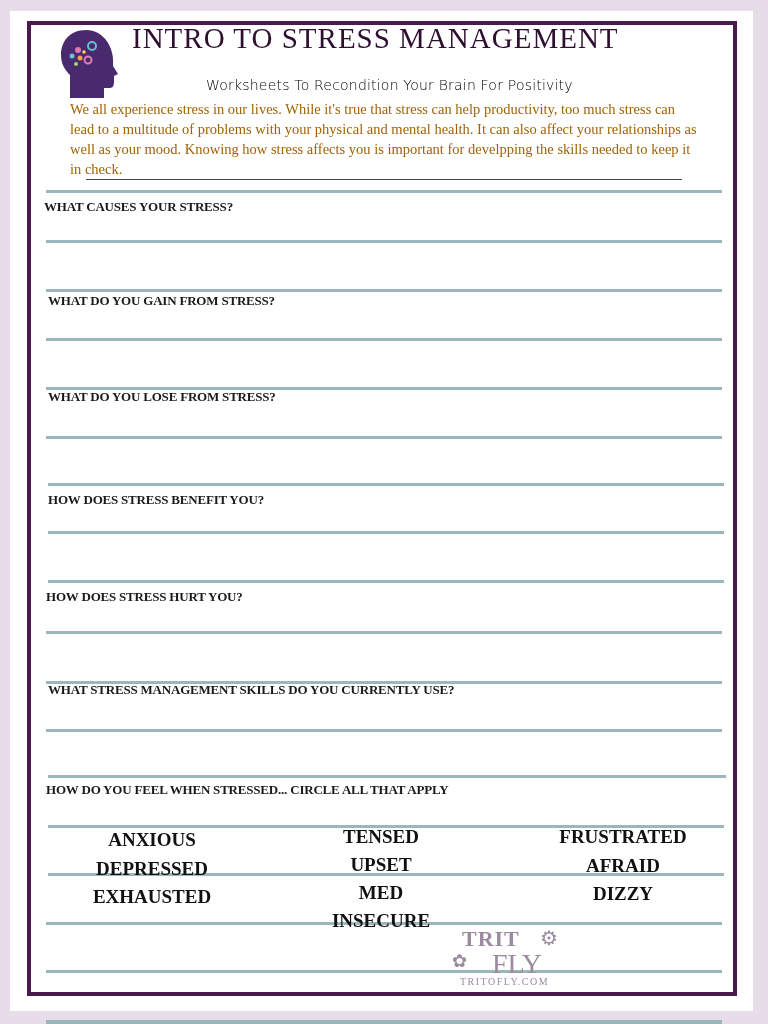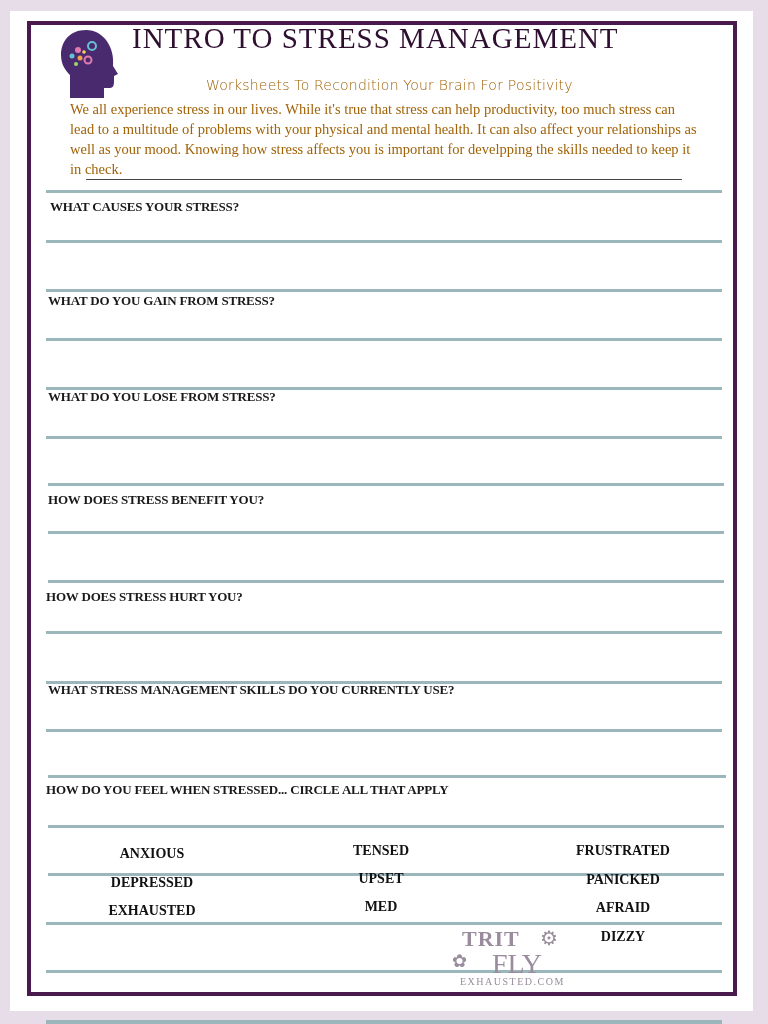--- a/index.html
+++ b/index.html
@@ -26,45 +26,44 @@
       position:absolute; left:58px; top:28px; width:64px; height:72px;
     }
     .title {
       position:absolute; left:132px; top:22px;
       font-size:29px; font-weight:normal; color:#2e0f30;
       letter-spacing:1px; white-space:nowrap;
       font-family:"Liberation Serif", serif;
     }
     .subtitle {
       position:absolute; left:206px; top:77px;
-      font-size:14px; color:#a16207;
+      font-size:14px; color:#000000;
       font-family:"DejaVu Sans", sans-serif; font-weight:300;
       letter-spacing:0.2px; white-space:nowrap;
     }
     .intro {
       position:absolute; left:70px; top:99px; width:630px;
       font-size:14.5px; line-height:20px; color:#a16207;
       font-family:"Liberation Serif", serif;
     }
     .intro-underline {
       position:absolute; left:86px; top:179px; width:596px; height:1px; background:#444;
     }
     .rule {
       position:absolute; height:3px; background:#9bb7bb;
     }
     .q {
       position:absolute; font-size:13px; font-weight:bold; color:#1a1a1a;
       font-family:"Liberation Serif", serif; white-space:nowrap;
       letter-spacing:-0.2px;
     }
     .feel {
-      position:absolute; font-size:14px; font-weight:bold; color:#111;
+      position:absolute; font-size:19px; font-weight:bold; color:#111;
       text-align:center; width:160px; line-height:28.5px;
       font-family:"Liberation Serif", serif;
-      margin-top:14px;
     }
     .feel div { white-space:nowrap; }
     .brand {
       position:absolute; left:452px; top:924px; width:120px; height:66px;
       color:#9a8c9e; text-align:center;
       font-family:"Liberation Serif", serif;
     }
     .brand .b1 { position:absolute; left:10px; top:0; font-size:22px; line-height:30px; letter-spacing:1px;font-weight:bold;}
     .brand .b2 { position:absolute; left:40px; top:26px; font-size:28px; line-height:28px; }
     .brand .b3 { position:absolute; left:8px; top:52px; font-size:10px; letter-spacing:1.5px; }
@@ -87,21 +86,21 @@
   <circle cx="18" cy="36" r="2" fill="#9bd66a"></circle>
   <circle cx="26" cy="24" r="1.8" fill="#f4d160"></circle>
 </svg>
 
 <div class="title">INTRO TO STRESS MANAGEMENT</div>
 <div class="subtitle">Worksheets To Recondition Your Brain For Positivity</div>
 <div class="intro">We all experience stress in our lives. While it's true that stress can help productivity, too much stress can lead to a multitude of problems with your physical and mental health. It can also affect your relationships as well as your mood. Knowing how stress affects you is important for develpping the skills needed to keep it in check.</div>
 <div class="intro-underline"></div>
 
 <div class="rule" style="left:46px;top:190px;width:676px;"></div>
-<div class="q" style="left:50px;top:199px;">WHAT CAUSES YOUR STRESS?</div>
+<div class="q" style="left:44px;top:199px;">WHAT CAUSES YOUR STRESS?</div>
 <div class="rule" style="left:46px;top:240px;width:676px;"></div>
 
 <div class="rule" style="left:46px;top:289px;width:676px;"></div>
 <div class="q" style="left:48px;top:293px;">WHAT DO YOU GAIN FROM STRESS?</div>
 <div class="rule" style="left:46px;top:338px;width:676px;"></div>
 
 <div class="rule" style="left:46px;top:387px;width:676px;"></div>
 <div class="q" style="left:48px;top:389px;">WHAT DO YOU LOSE FROM STRESS?</div>
 <div class="rule" style="left:46px;top:436px;width:676px;"></div>
 
@@ -127,29 +126,29 @@
 
 <div class="feel" style="left:72px;top:826px;">
   <div>ANXIOUS</div>
   <div>DEPRESSED</div>
   <div>EXHAUSTED</div>
 </div>
 <div class="feel" style="left:301px;top:823px;line-height:28px;">
   <div>TENSED</div>
   <div>UPSET</div>
   <div>MED</div>
+  <div>INSECURE</div>
 </div>
 <div class="feel" style="left:543px;top:823px;">
   <div>FRUSTRATED</div>
-  <div>PANICKED</div>
   <div>AFRAID</div>
   <div>DIZZY</div>
 </div>
 
 <div class="brand">
   <span class="swirl">✿</span>
   <span class="b1">TRIT</span>
   <span class="gear">⚙</span>
   <span class="b2">FLY</span>
-  <span class="b3">EXHAUSTED.COM</span>
+  <span class="b3">TRITOFLY.COM</span>
 </div>
 
 <div class="bottom-strip"></div>
 
 </body></html>

